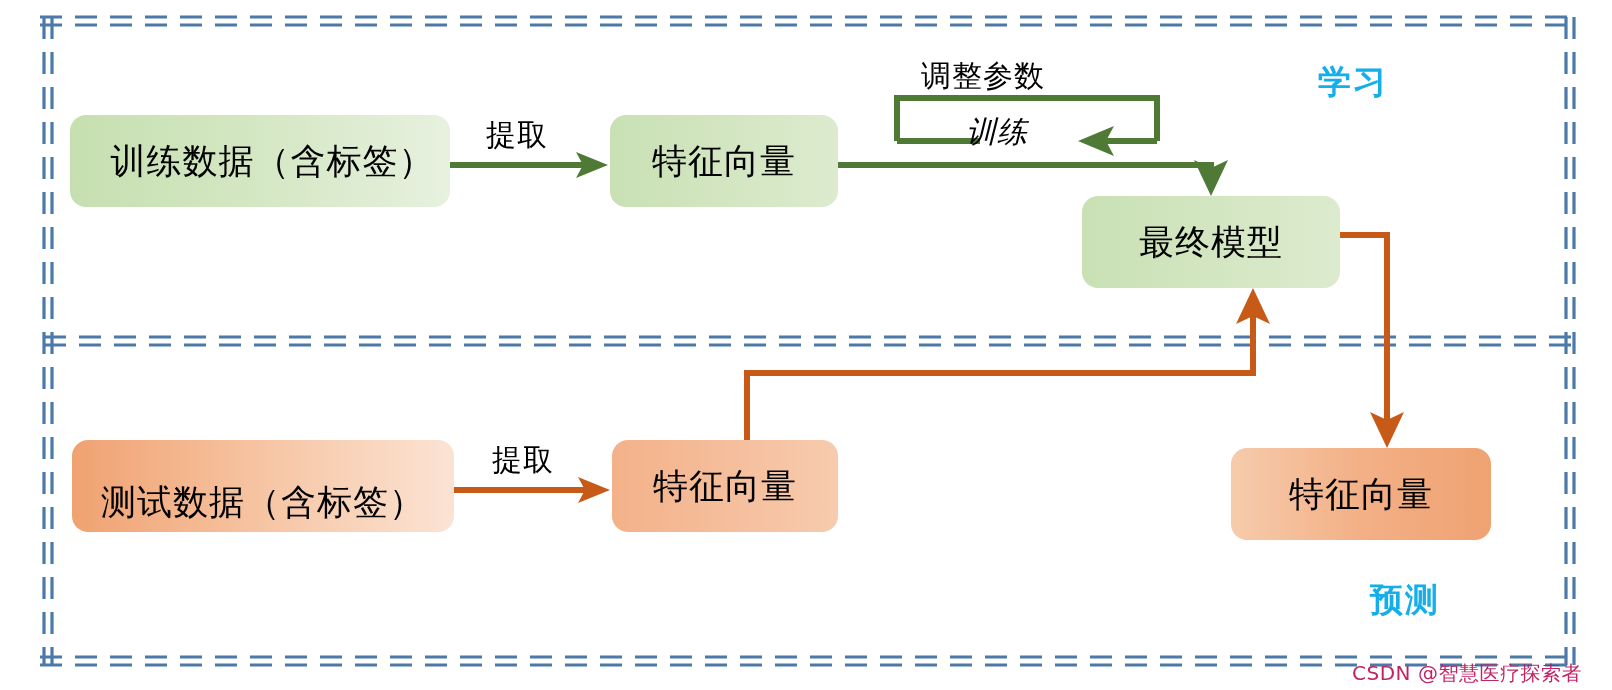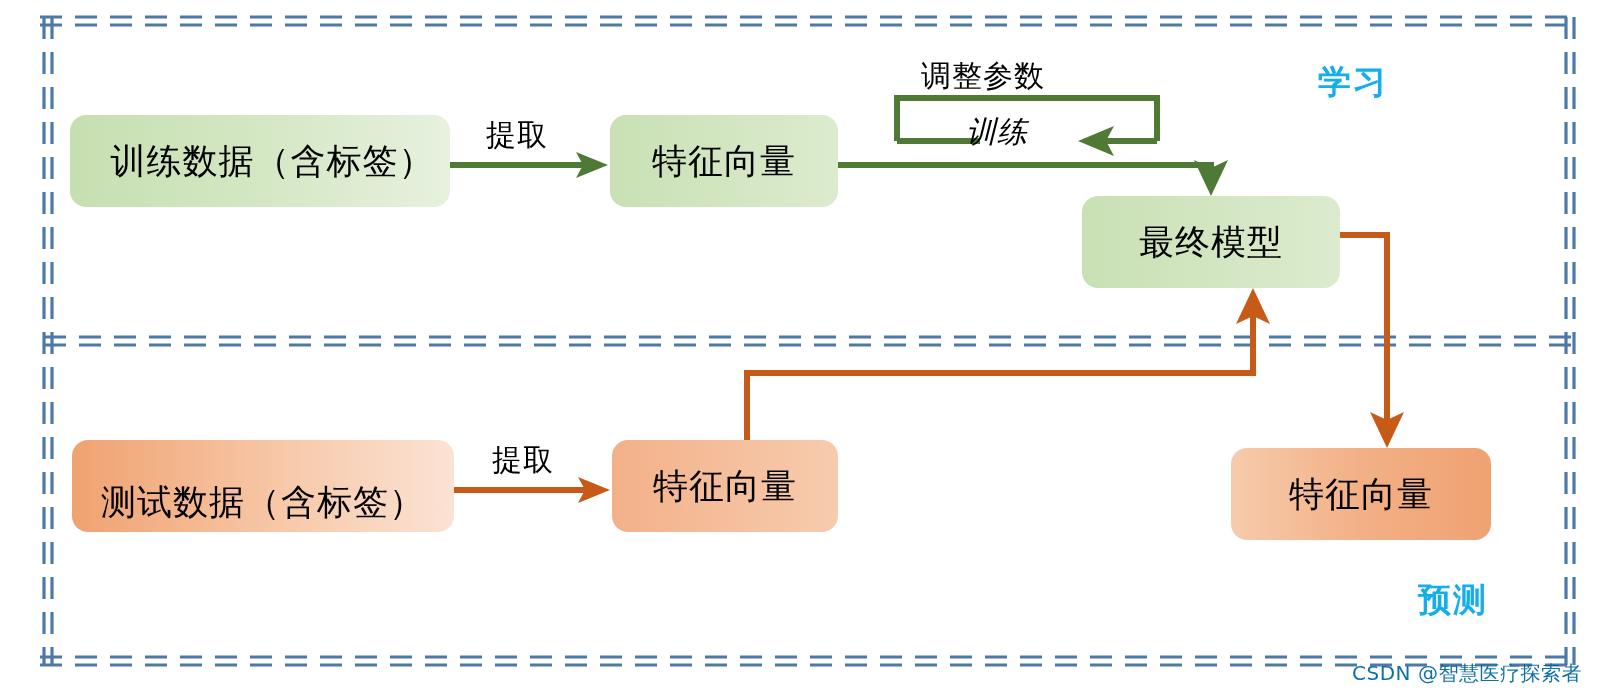--- a/index.html
+++ b/index.html
@@ -45,21 +45,21 @@
   .zone-label {
     position: absolute;
     color: #14AEEA;
     font-size: 33px;
     font-weight: 600;
     letter-spacing: 2px;
     white-space: nowrap;
   }
   .watermark {
     position: absolute;
-    color: #0369a1;
+    color: #be185d;
     font-size: 20px;
     white-space: nowrap;
     letter-spacing: 0.5px;
     opacity: 0.95;
   }
 </style>
 </head>
 <body>
 
 <div id="canvas">
@@ -171,17 +171,17 @@
   <div class="edge-label" style="left:486px; top:115px;">提取</div>
 
   <div class="edge-label" style="left:921px; top:56px;">调整参数</div>
 
   <div class="edge-label" style="left:966px; top:112px;font-style:italic;">训练</div>
 
   <div class="edge-label" style="left:492px; top:440px;">提取</div>
 
   <div class="zone-label" style="left:1318px; top:60px;">学习</div>
 
-  <div class="zone-label" style="left:1370px; top:578px;margin-left:48px;">预测</div>
+  <div class="zone-label" style="left:1370px; top:578px;">预测</div>
 
   <div class="watermark" style="left:1352px; top:660px;">CSDN @智慧医疗探索者</div>
 
 </div>
 
 </body></html>

